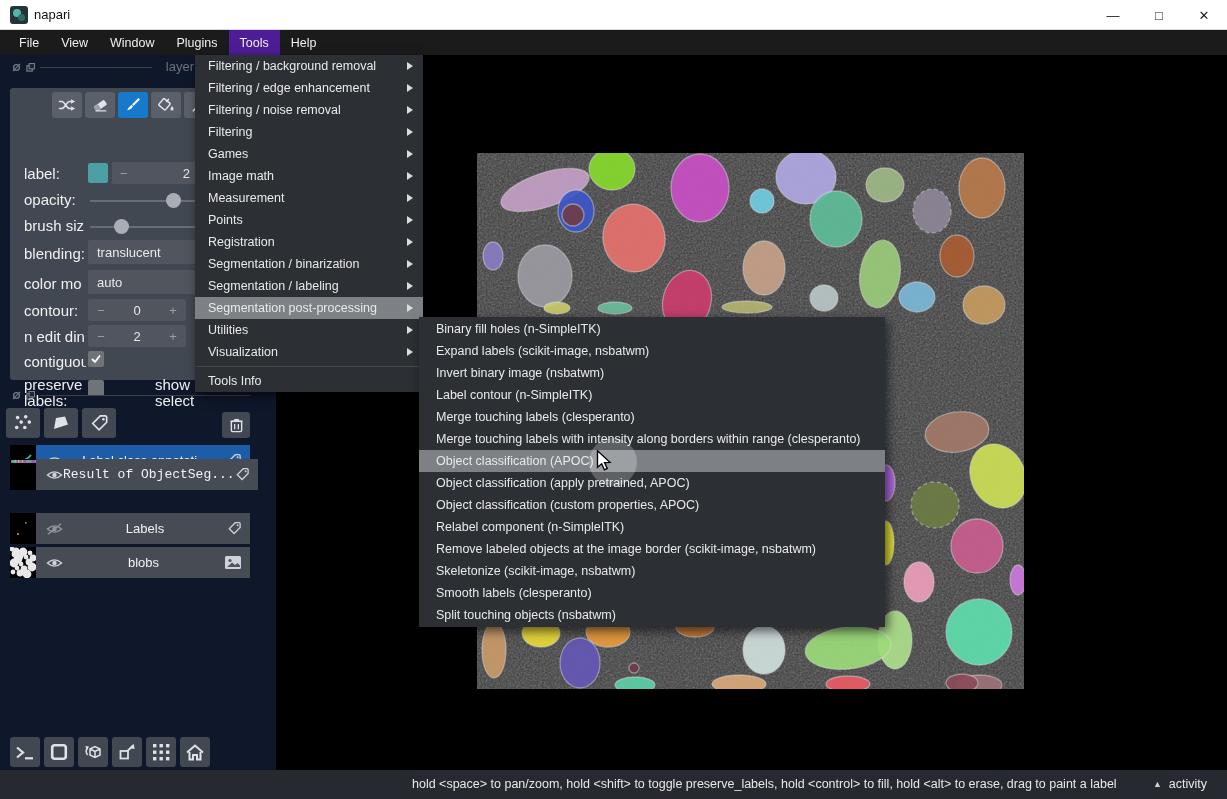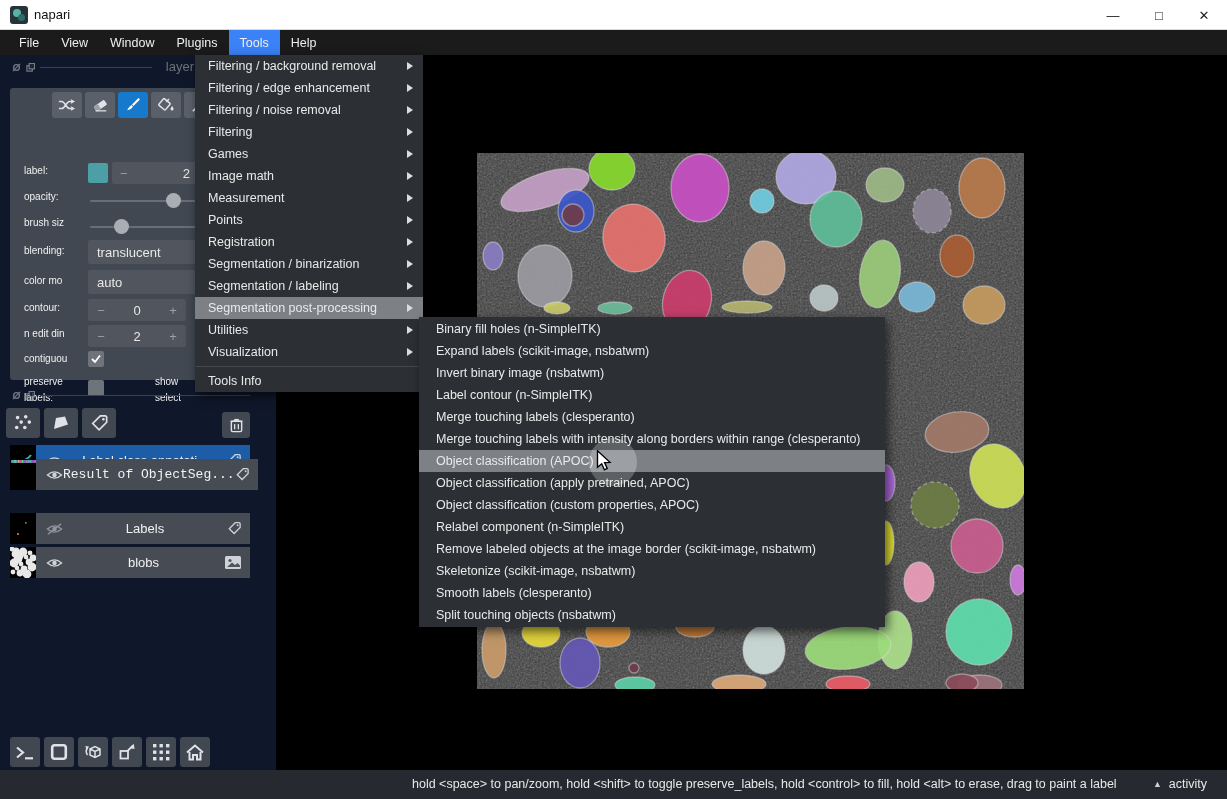--- a/index.html
+++ b/index.html
@@ -17,33 +17,33 @@
   .app-icon i { position:absolute; border-radius:50%; }
   .app-icon .c1 { left:3px; top:3px; width:8px; height:8px; background:#57b4a5; }
   .app-icon .c2 { left:8px; top:8px; width:7px; height:7px; background:#2e6d66; }
   .win-title { left:34px; top:7px; font-size:13px; color:#111; }
   .win-btn { top:0; width:46px; height:30px; display:flex; align-items:center; justify-content:center; font-size:13px; color:#222; }
   .win-min { left:1090px; } .win-max { left:1136px; } .win-close { left:1181px; }
 
   
   .menubar { left:0; top:30px; width:1227px; height:25px; background:#1b1b1b; display:flex; align-items:stretch; padding-left:8px; }
   .menubar .mitem { color:#efefef; font-size:12.5px; padding:0 11px; display:flex; align-items:center; }
-  .menubar .mitem.active { background:#3b82f6; }
+  .menubar .mitem.active { background:#4c1d95; }
 
   
   .left-panel { left:0; top:55px; width:276px; height:715px; background:#0f172a; }
   .panel-head-icon { width:9px; height:9px; opacity:.75; }
   .head-line { height:1px; background:#3d4148; }
   .panel-title { color:#6d727a; font-size:13px; }
   .ctrl-box { left:10px; top:33px; width:240px; height:292px; background:#414851; border-radius:3px; }
 
   .toolbtn { top:4px; width:30px; height:26px; background:#5a6069; border-radius:3px; display:flex; align-items:center; justify-content:center; }
   .toolbtn.active { background:#1679cc; }
 
-  .ctl-label { left:14px; color:#f0f0f0; font-size:10px; white-space:nowrap; overflow:hidden; }
+  .ctl-label { left:14px; color:#f0f0f0; font-size:15px; white-space:nowrap; overflow:hidden; }
   .swatch { width:20px; height:20px; border-radius:2px; }
   .spinbox { background:#50555e; border-radius:2px; color:#e8e8e8; font-size:13px; }
   .slider-track { height:2px; background:#676e78; border-radius:1px; }
   .slider-handle { width:15px; height:15px; border-radius:50%; background:#a9aeb5; top:-7px; }
   .dropdown { background:#50555e; border-radius:2px; color:#e8e8e8; font-size:13px; display:flex; align-items:center; padding-left:9px; }
   .spin3 { background:#50555e; border-radius:2px; color:#e8e8e8; font-size:13px; display:flex; align-items:center; }
   .spin3 .sbtn { width:26px; text-align:center; color:#9aa0a8; }
   .spin3 .sval { flex:1; text-align:center; }
   .checkbox { width:16px; height:16px; background:#6f747b; border-radius:2px; display:flex; align-items:center; justify-content:center; }
 

